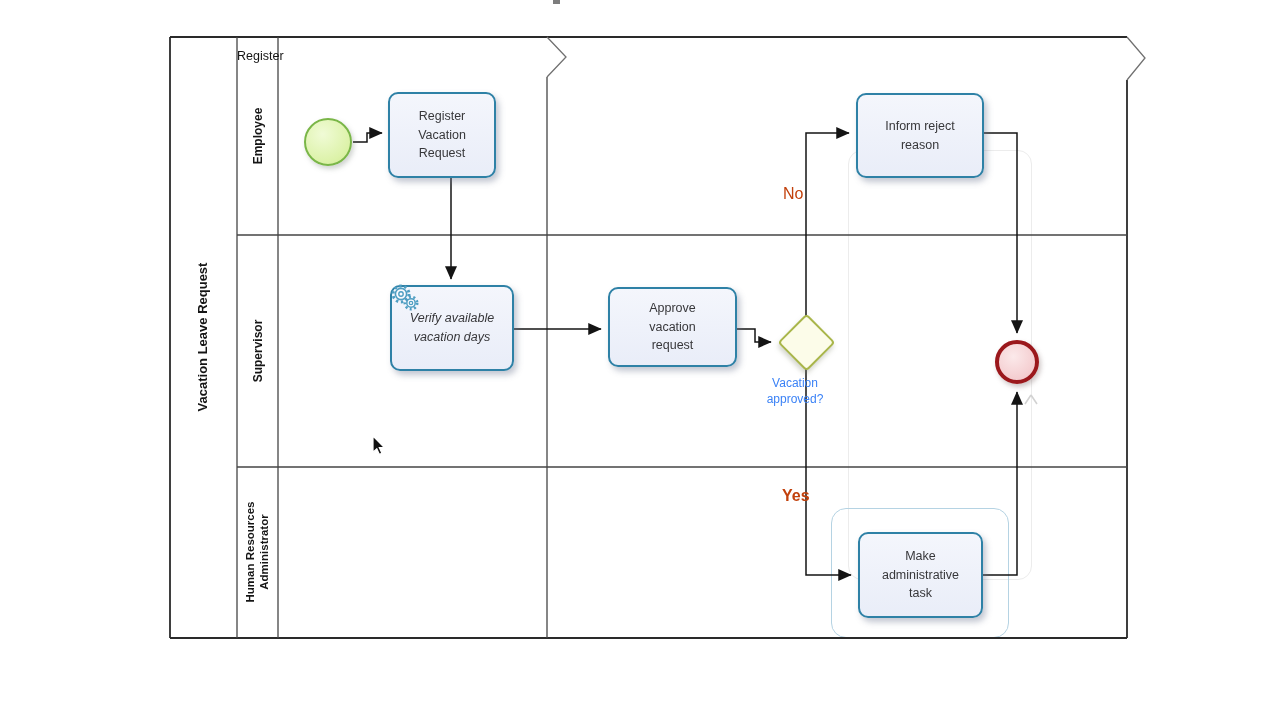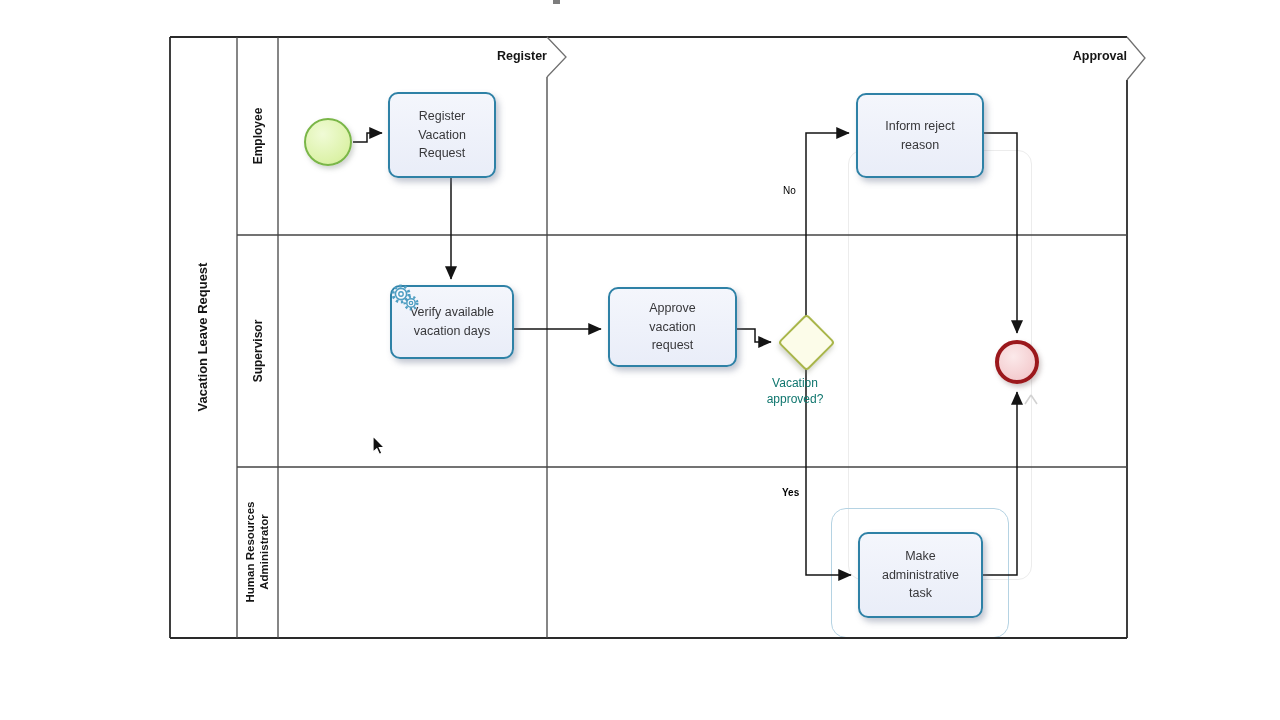--- a/index.html
+++ b/index.html
@@ -36,33 +36,33 @@
   .gateway {
     position:absolute; left:786px; top:322px; width:41px; height:41px;
     transform:rotate(45deg);
     border:2.5px solid #a9b64a;
     background:#fcfce9;
     border-radius:4px;
     box-shadow:2px 3px 5px rgba(130,135,110,.35);
     z-index:30;
   }
 
-  .phase-label { position:absolute; font-weight:bold; font-size:12.5px; color:#151515; text-align:right; z-index:40; }
+  .phase-label { position:absolute; font-weight:normal; font-size:12.5px; color:#151515; text-align:left; z-index:40; }
   .lane-label {
     position:absolute; font-weight:bold; font-size:12px; color:#151515;
     transform:translate(-50%,-50%) rotate(-90deg);
     white-space:nowrap; text-align:center; z-index:40; line-height:1.25;
   }
   .pool-label { font-size:13px; }
   .hr-label { font-size:11.5px; white-space:normal; }
   .hr-label span { display:block; white-space:nowrap; }
 
-  .flow-label { position:absolute; font-size:10px; color:#000000; z-index:40; }
+  .flow-label { position:absolute; font-size:16px; color:#c2410c; z-index:40; }
   .gateway-label { position:absolute; left:752px; top:376px; width:86px; text-align:center;
-                   font-size:12px; color:#0f766e; line-height:1.3; z-index:40; }
+                   font-size:12px; color:#3b82f6; line-height:1.3; z-index:40; }
 
   .ghost-rect { position:absolute; left:848px; top:150px; width:184px; height:430px;
                 border:1px solid #ececec; border-radius:14px; z-index:5; }
   .highlight-box { position:absolute; left:831px; top:508px; width:178px; height:130px;
                    border:1.5px solid #b5d3e3; border-radius:15px; z-index:8; }
   .top-speck { position:absolute; left:553px; top:0; width:7px; height:4px; background:#7d7d7d; z-index:40; }
 
   .gear-icon { position:absolute; left:-3px; top:-4px; z-index:5; }
   .cursor { position:absolute; left:368px; top:434px; z-index:60; }
   .ghost-arrow { position:absolute; left:1023px; top:394px; z-index:6; }
@@ -114,38 +114,37 @@
       <path d="M806,316 L806,133 L849,133" marker-end="url(#arr)"></path>
       <path d="M984,133 L1017,133 L1017,333" marker-end="url(#arr)"></path>
       <path d="M806,369 L806,575 L851,575" marker-end="url(#arr)"></path>
       <path d="M983,575 L1017,575 L1017,392" marker-end="url(#arr)"></path>
     </g>
   </svg>
 
   <div class="lane-label pool-label" style="left:203px; top:337px;">Vacation Leave Request</div>
 
   <div class="phase-label" style="left:237px; top:49px; width:310px;">Register</div>
-  <div class="phase-label" style="left:547px; top:49px; width:580px;">Approval</div>
 
   <div class="lane-label" style="left:258px; top:136px;">Employee</div>
   <div class="lane-label" style="left:258px; top:351px;">Supervisor</div>
   <div class="lane-label hr-label" style="left:257px; top:552px;">
     <span>Human Resources</span>
     <span>Administrator</span>
   </div>
 
   <div class="event start-event"></div>
   <div class="event end-event"></div>
   <div class="gateway"></div>
 
   <div class="task" style="left:388px; top:92px; width:108px; height:86px; padding:4px 14px;">
     <span class="lbl">Register Vacation Request</span>
   </div>
 
-  <div class="task" style="left:390px; top:285px; width:124px; height:74px; padding:4px 5px;">
+  <div class="task" style="left:390px; top:285px; width:124px; height:86px; padding:4px 5px;font-style:italic;">
     <svg class="gear-icon" width="34" height="31" viewBox="0 0 34 31">
       <g stroke="#4f9ec2" fill="none">
         <circle cx="12" cy="11" r="8" stroke-width="3" stroke-dasharray="2.4 2.7"></circle>
         <circle cx="12" cy="11" r="5.6" stroke-width="1.6" fill="rgba(255,255,255,0.5)"></circle>
         <circle cx="12" cy="11" r="2.2" stroke-width="1.4"></circle>
         <circle cx="22" cy="20" r="6.2" stroke-width="2.6" stroke-dasharray="2 2.4"></circle>
         <circle cx="22" cy="20" r="4.2" stroke-width="1.5" fill="rgba(255,255,255,0.5)"></circle>
         <circle cx="22" cy="20" r="1.7" stroke-width="1.3"></circle>
       </g>
     </svg>

